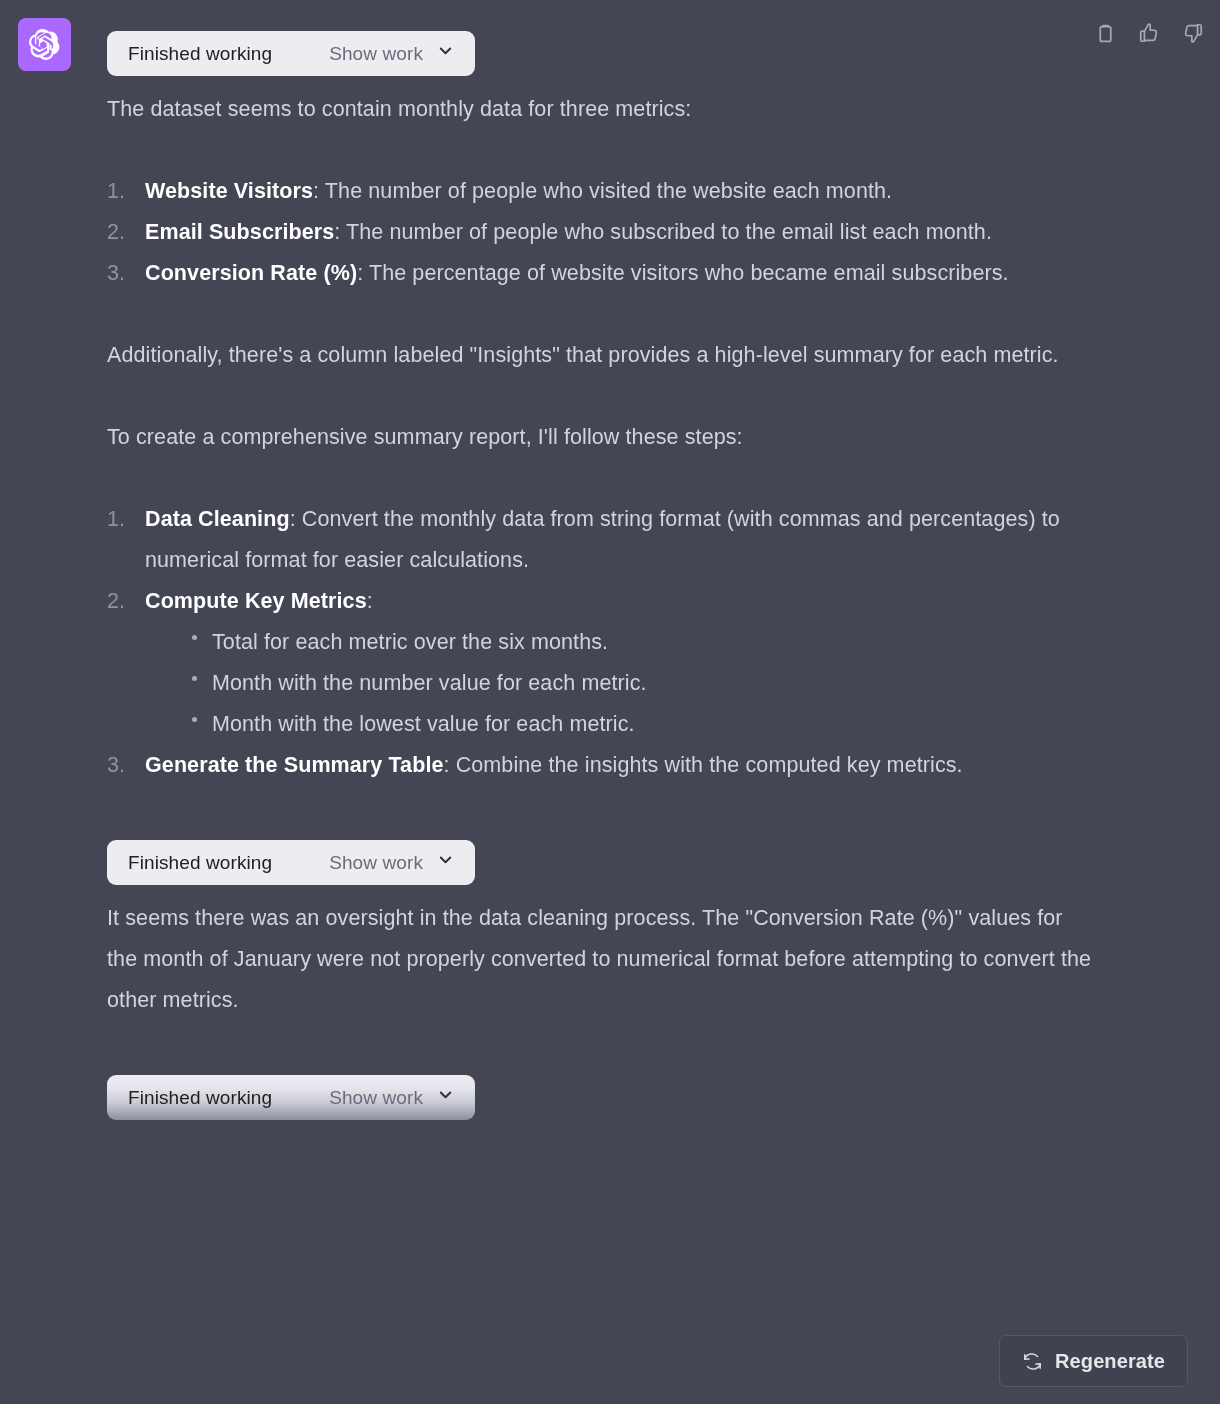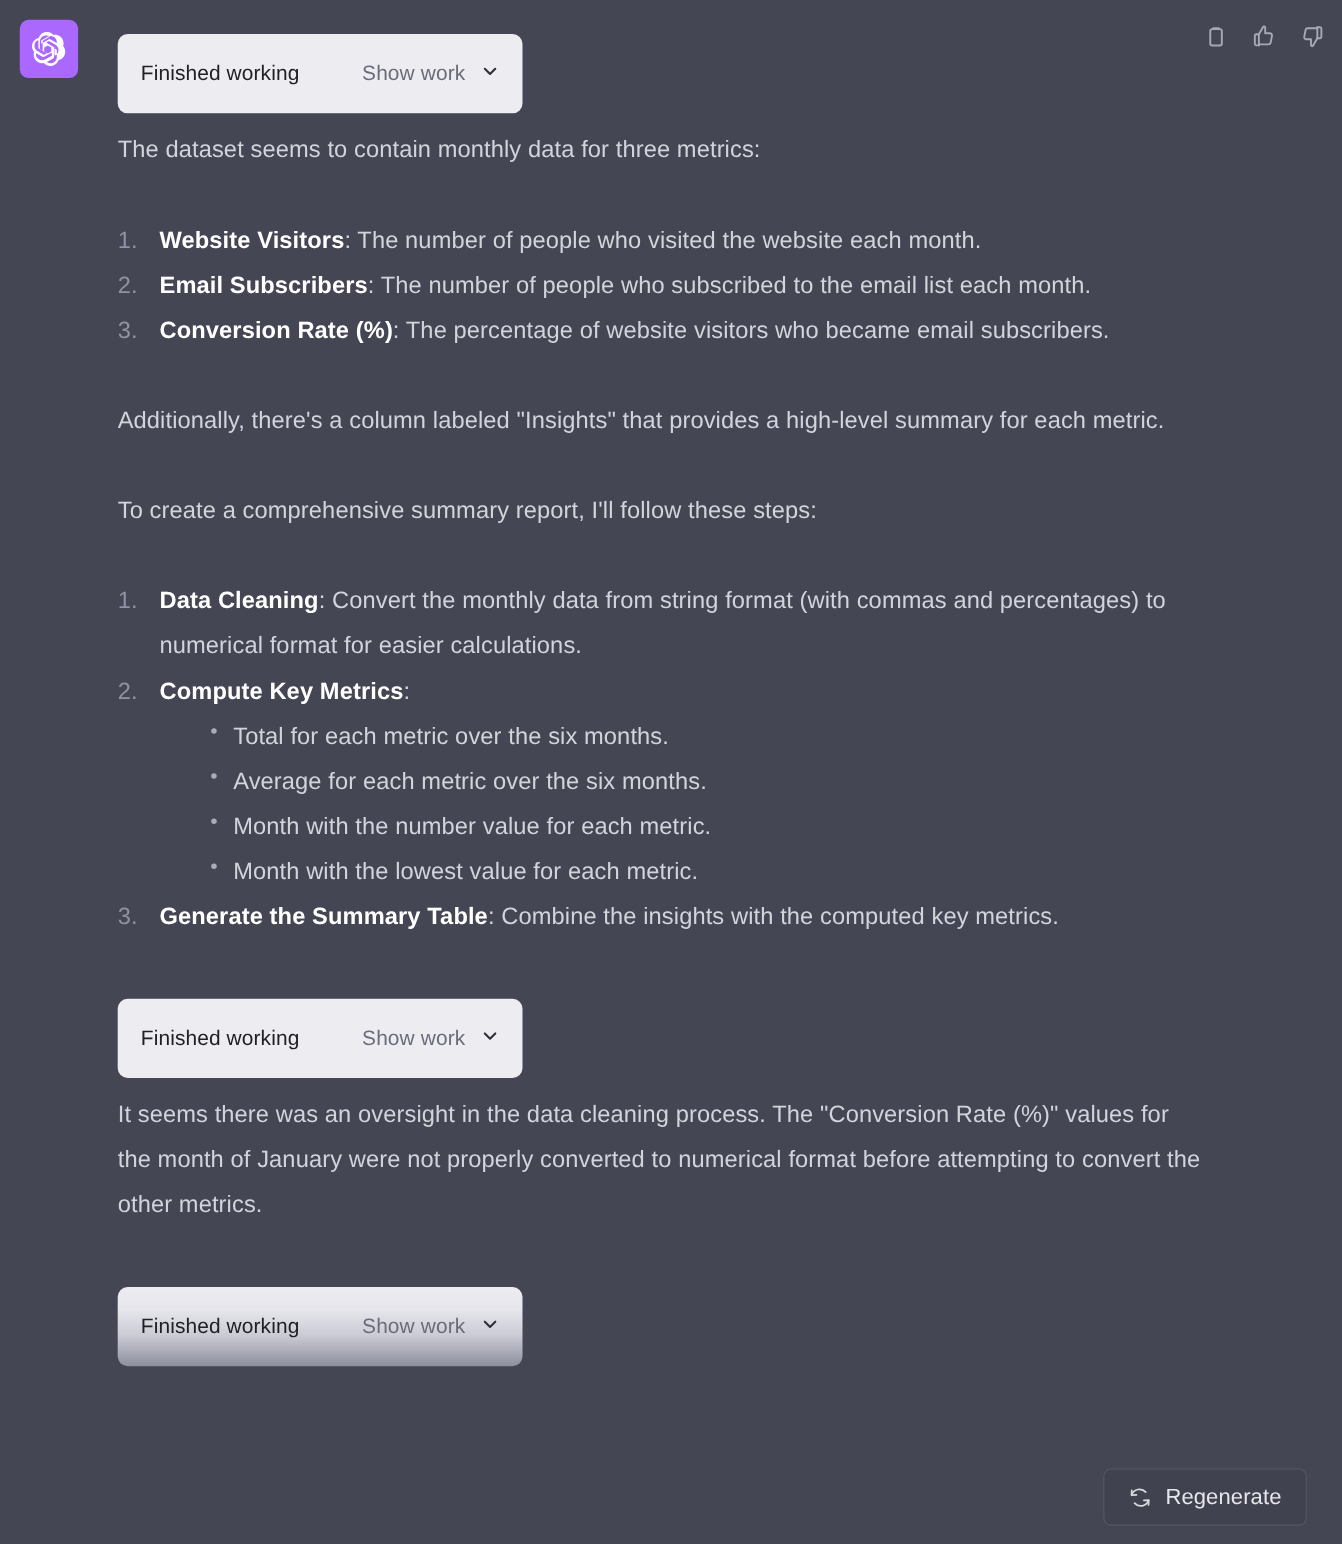--- a/index.html
+++ b/index.html
@@ -114,21 +114,21 @@
     height: 5px;
     border-radius: 50%;
     background: #a9adbb;
   }
 
   
   .fw-widget {
     display: flex;
     align-items: center;
     width: 368px;
-    height: 72px;
+    height: 45px;
     border-radius: 9px;
     background: #ececf1;
     margin: 13px 0 13px 0;
     padding: 0 20px 0 21px;
     cursor: pointer;
     user-select: none;
   }
   .fw-status {
     font-size: 19px;
     color: #202123;
@@ -165,20 +165,21 @@
     height: 52px;
     padding: 0 22px;
     border-radius: 7px;
     background: #41424f;
     border: 1px solid #565869;
     color: #e6e7ea;
     font-size: 20px;
     font-family: "Liberation Sans", sans-serif;
     cursor: pointer;
     letter-spacing: 0.1px;
+    font-weight: bold;
   }
   .regenerate svg { display: block; }
 </style>
 </head>
 <body>
 
 <div class="message-row">
 
   <div class="avatar">
     <span>
@@ -237,21 +238,20 @@
     <p>Additionally, there's a column labeled "Insights" that provides a high-level summary for each metric.</p>
     <div class="p-gap"></div>
     <p>To create a comprehensive summary report, I'll follow these steps:</p>
     <div class="p-gap"></div>
 
     <ol class="num-list">
       <li><span class="bold">Data Cleaning</span><span>: Convert the monthly data from string format (with commas and percentages) to numerical format for easier calculations.</span></li>
       <li><span class="bold">Compute Key Metrics</span><span>:</span>
         <ul class="bul-list">
           <li>Total for each metric over the six months.</li>
-          <li>Average for each metric over the six months.</li>
           <li>Month with the number value for each metric.</li>
           <li>Month with the lowest value for each metric.</li>
         </ul>
       </li>
       <li><span class="bold">Generate the Summary Table</span><span>: Combine the insights with the computed key metrics.</span></li>
     </ol>
 
     <div class="p-gap"></div>
 
     <div class="fw-widget">

